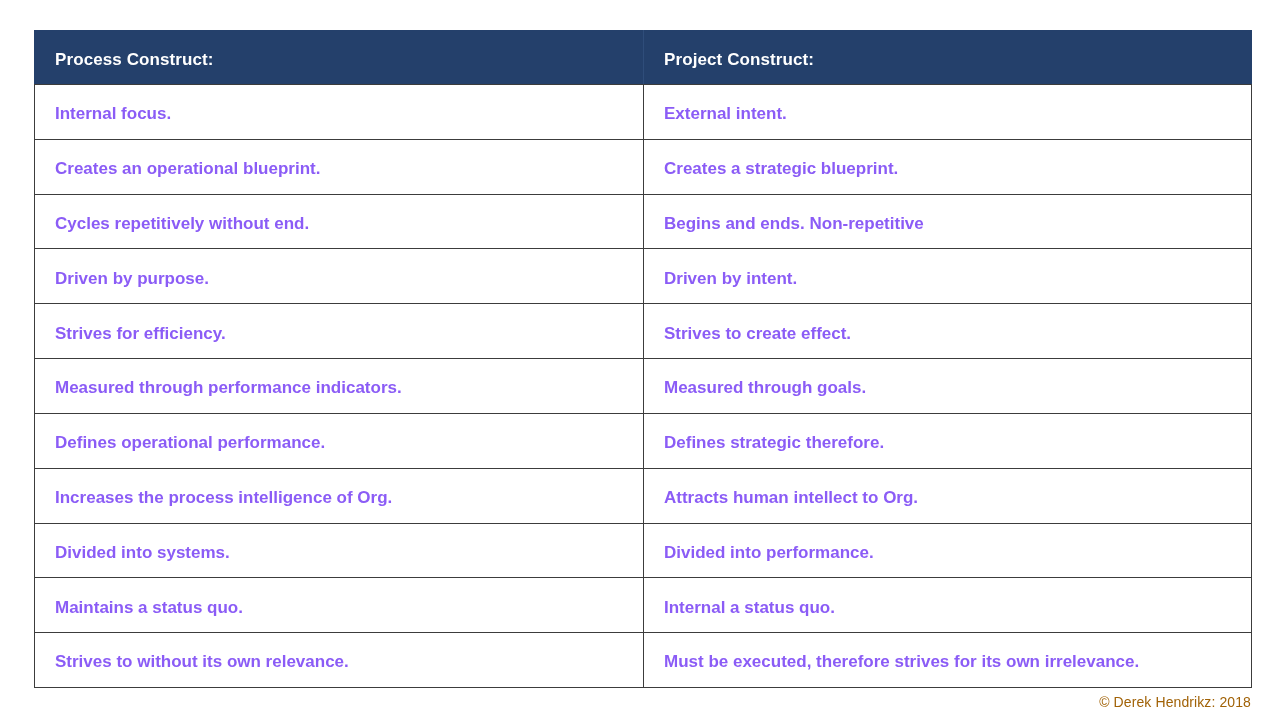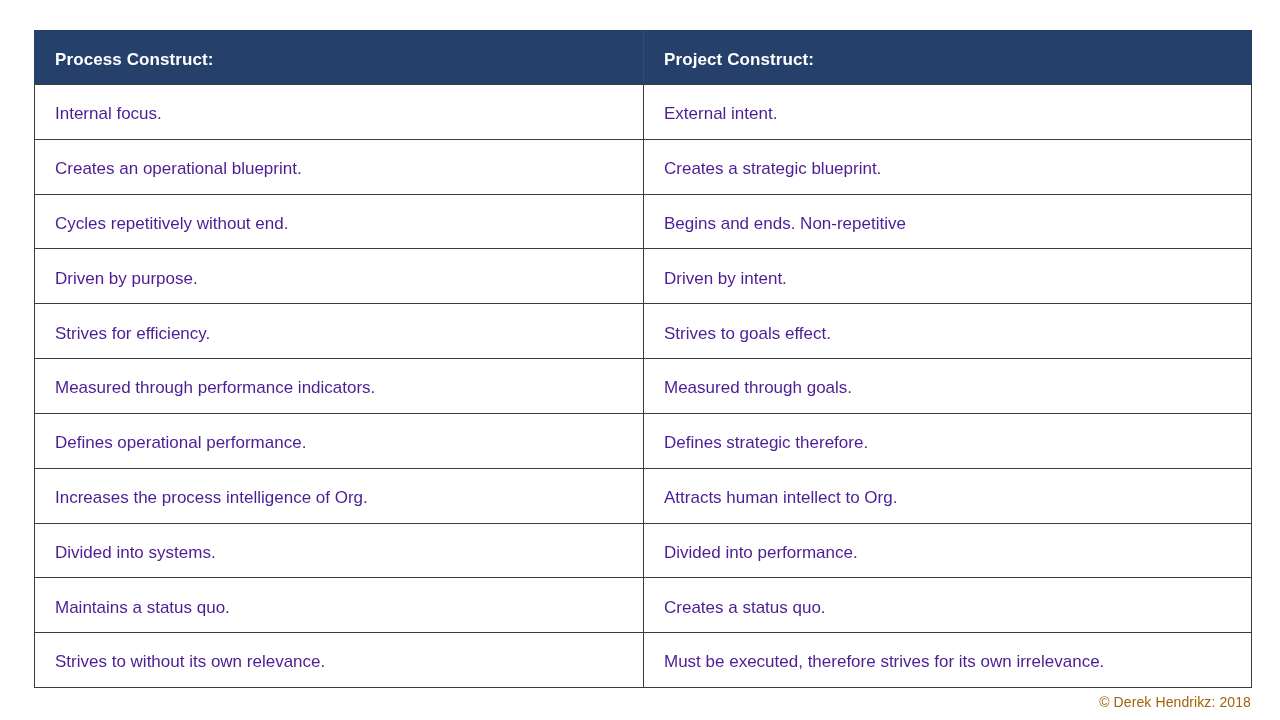--- a/index.html
+++ b/index.html
@@ -60,23 +60,23 @@
     border-bottom: 1px solid #3c3c3c;
     letter-spacing: 0.1px;
   }
   table.compare thead th.header-left {
     border-right: 1px solid #2f4d7a;
   }
 
   table.compare tbody td {
     background: #ffffff;
     font-size: 17px;
-    font-weight: normal;
+    font-weight: bold;
     height: 45px;
-    color: #4c1d95;
+    color: #8b5cf6;
     line-height: 1.25;
   }
 
   table.compare tbody tr:last-child td {
     border-bottom: 1px solid #3c3c3c;
   }
 
   .cell-text {
     display: block;
     white-space: nowrap;
@@ -141,21 +141,21 @@
             </td>
             <td>
               <span class="cell-text">Driven by intent.</span>
             </td>
           </tr>
           <tr>
             <td>
               <span class="cell-text">Strives for efficiency.</span>
             </td>
             <td>
-              <span class="cell-text">Strives to goals effect.</span>
+              <span class="cell-text">Strives to create effect.</span>
             </td>
           </tr>
           <tr>
             <td>
               <span class="cell-text">Measured through performance indicators.</span>
             </td>
             <td>
               <span class="cell-text">Measured through goals.</span>
             </td>
           </tr>
@@ -181,21 +181,21 @@
             </td>
             <td>
               <span class="cell-text">Divided into performance.</span>
             </td>
           </tr>
           <tr>
             <td>
               <span class="cell-text">Maintains a status quo.</span>
             </td>
             <td>
-              <span class="cell-text">Creates a status quo.</span>
+              <span class="cell-text">Internal a status quo.</span>
             </td>
           </tr>
           <tr>
             <td>
               <span class="cell-text">Strives to without its own relevance.</span>
             </td>
             <td>
               <span class="cell-text"> Must be executed, therefore strives for its own irrelevance.</span>
             </td>
           </tr>

